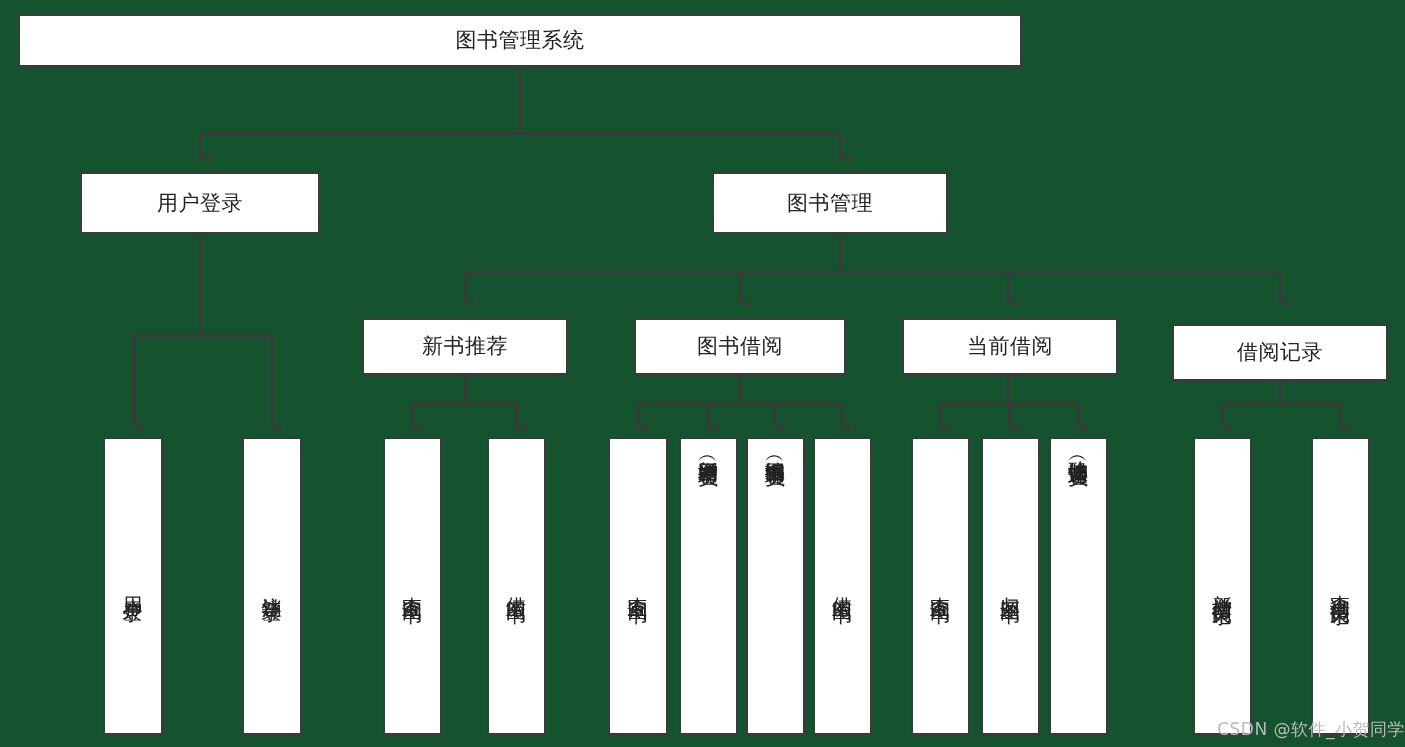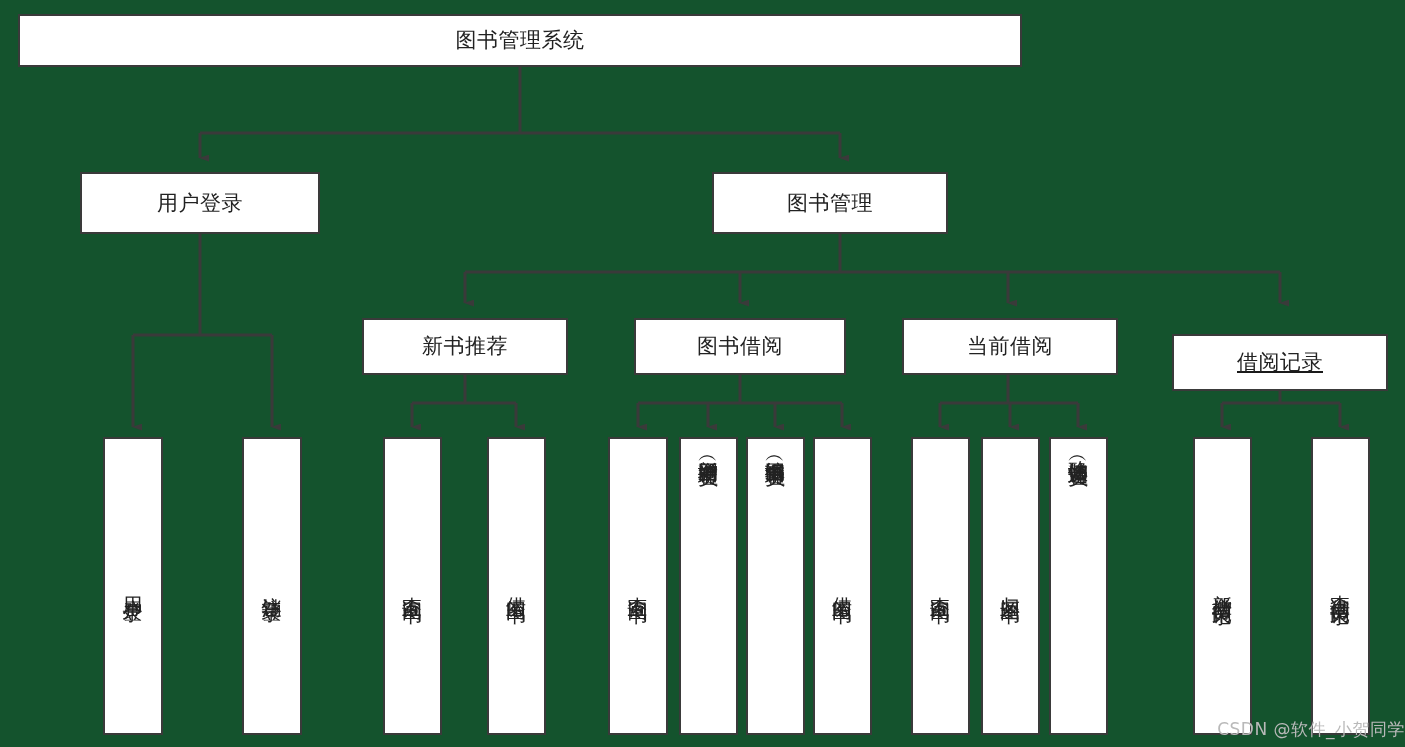--- a/index.html
+++ b/index.html
@@ -140,21 +140,21 @@
 
   <div class="node-box" style="left:712px; top:172px; width:236px; height:62px;">
     <span class="node-label">图书管理</span>
   </div>
   <div class="node-box" style="left:634px; top:318px; width:212px; height:57px;">
     <span class="node-label">图书借阅</span>
   </div>
   <div class="node-box" style="left:902px; top:318px; width:216px; height:57px;text-align:right;">
     <span class="node-label">当前借阅</span>
   </div>
-  <div class="node-box" style="left:1172px; top:334px; width:216px; height:57px;text-decoration:underline;">
+  <div class="node-box" style="left:1172px; top:324px; width:216px; height:57px;">
     <span class="node-label">借阅记录</span>
   </div>
 
   <div class="node-box vertical" style="left:103px; top:437px; width:60px; height:298px;">
     <span class="node-label">用户登录</span>
   </div>
   <div class="node-box vertical" style="left:242px; top:437px; width:60px; height:298px;">
     <span class="node-label">注销登录</span>
   </div>
 

